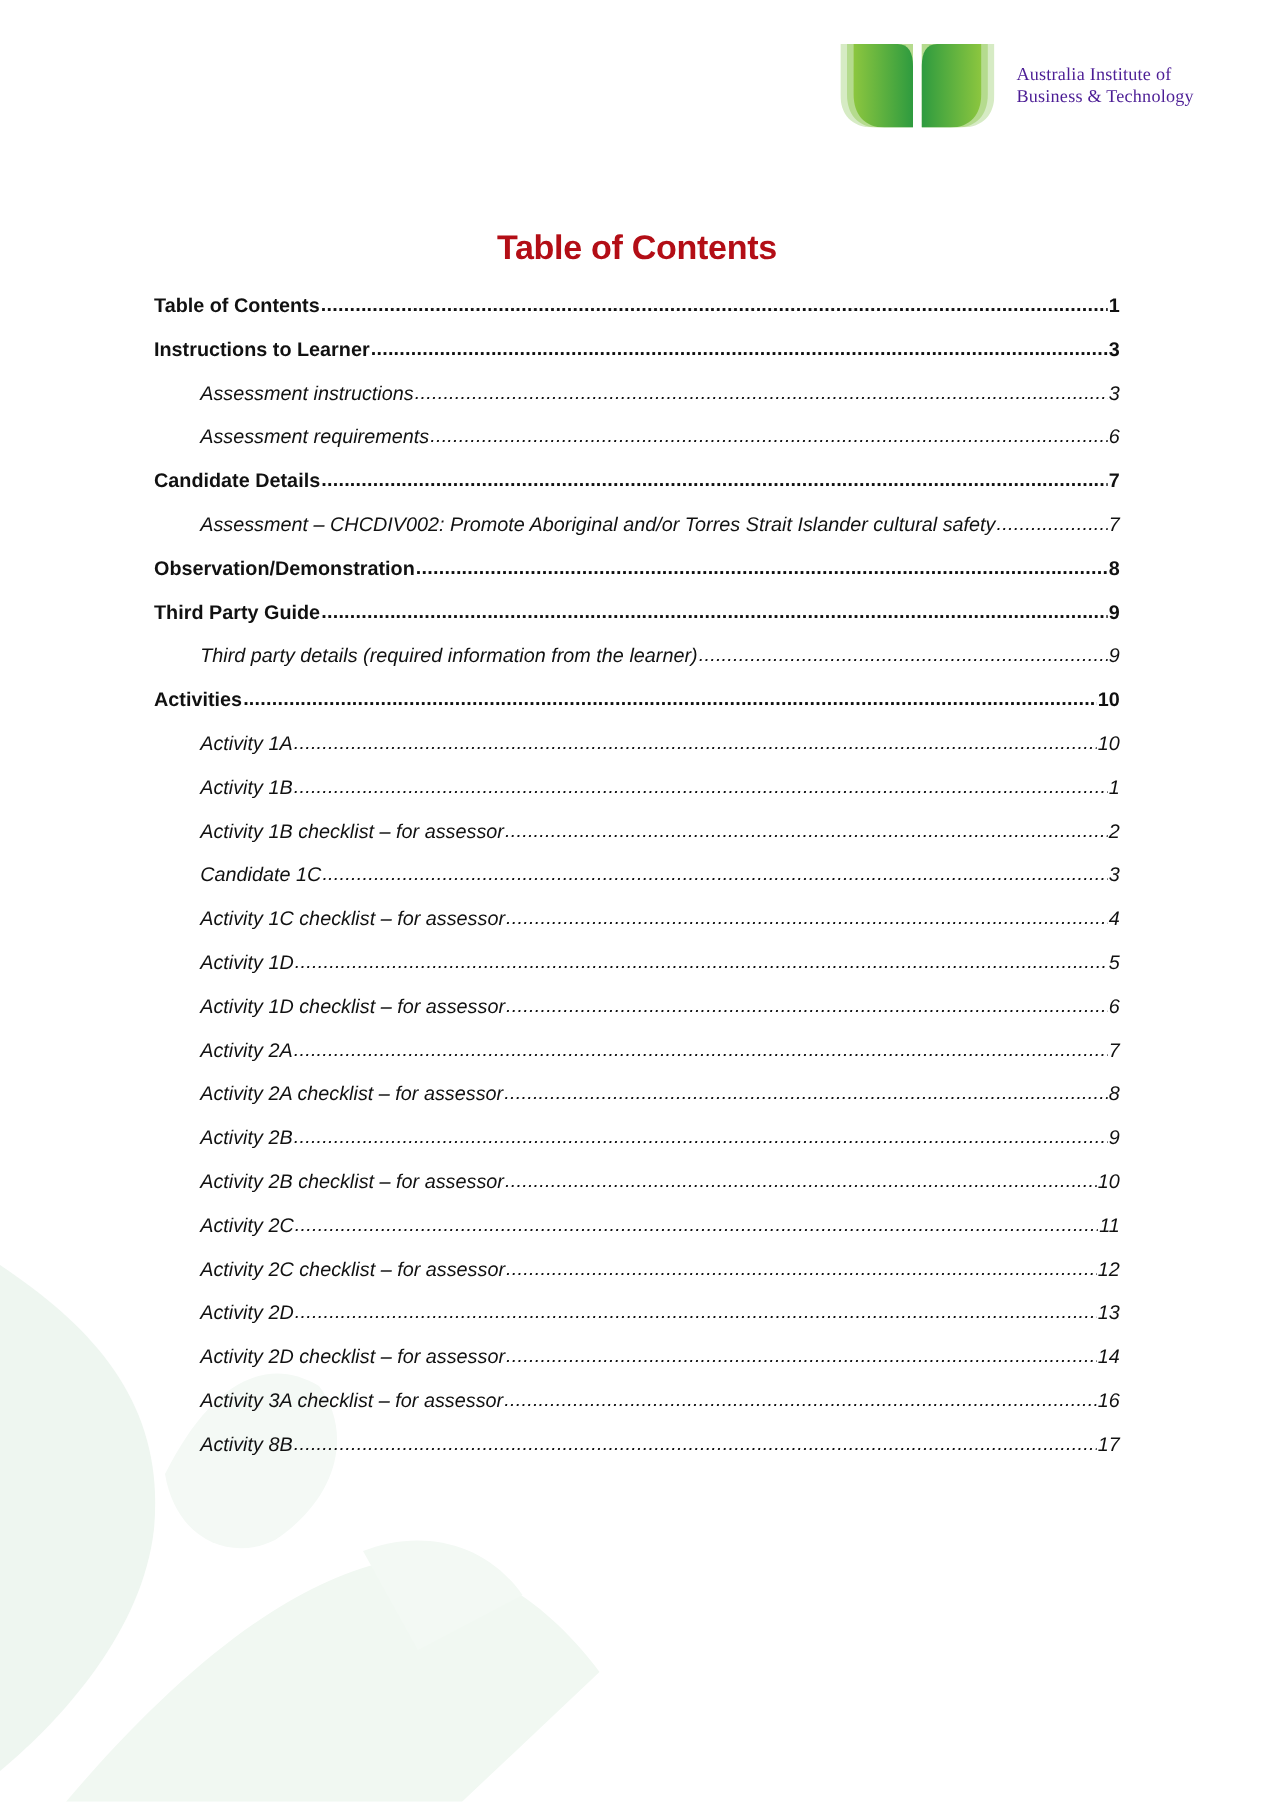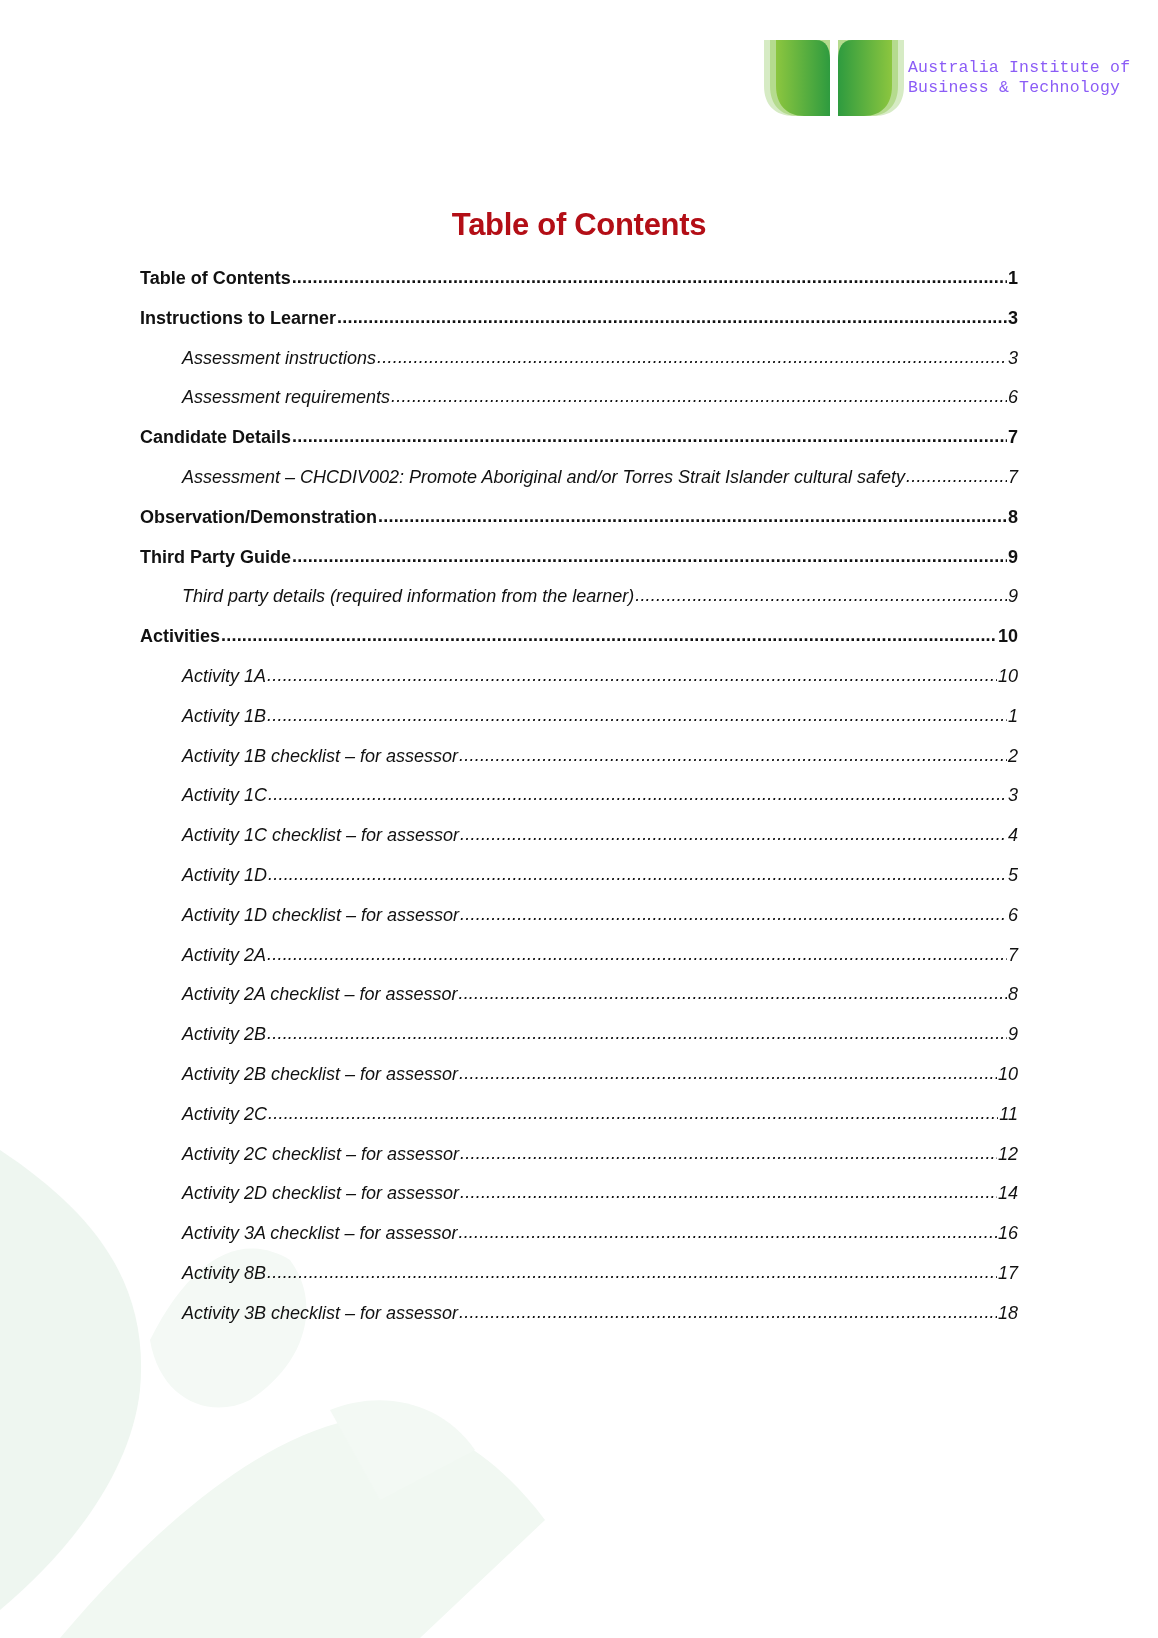--- a/index.html
+++ b/index.html
@@ -30,25 +30,25 @@
       top: 40px;
       display: flex;
       align-items: center;
       z-index: 2;
     }
     .logo-mark {
       width: 140px;
       height: 76px;
     }
     .logo-text {
-      margin-left: 4px;
-      font-family: Liberation Mono, monospace;
+      margin-left: 20px;
+      font-family: Liberation Serif, serif;
       font-size: 16.5px;
       line-height: 20px;
-      color: #8b5cf6;
+      color: #4c1d95;
       font-weight: 300;
       letter-spacing: 0.2px;
     }
     .logo-text div { white-space: nowrap; }
     .title {
       position: absolute;
       top: 186px;
       left: 0;
       width: 1158px;
       text-align: center;
@@ -200,21 +200,21 @@
       <span class="label">Activity 1B</span>
       <span class="leader"></span>
       <span class="page">1</span>
     </div>
     <div class="toc-row level-2">
       <span class="label">Activity 1B checklist – for assessor</span>
       <span class="leader"></span>
       <span class="page">2</span>
     </div>
     <div class="toc-row level-2">
-      <span class="label">Activity 1C</span>
+      <span class="label">Candidate 1C</span>
       <span class="leader"></span>
       <span class="page">3</span>
     </div>
     <div class="toc-row level-2">
       <span class="label">Activity 1C checklist – for assessor</span>
       <span class="leader"></span>
       <span class="page">4</span>
     </div>
     <div class="toc-row level-2">
       <span class="label">Activity 1D</span>
@@ -250,32 +250,32 @@
       <span class="label">Activity 2C</span>
       <span class="leader"></span>
       <span class="page">11</span>
     </div>
     <div class="toc-row level-2">
       <span class="label">Activity 2C checklist – for assessor</span>
       <span class="leader"></span>
       <span class="page">12</span>
     </div>
     <div class="toc-row level-2">
+      <span class="label">Activity 2D</span>
+      <span class="leader"></span>
+      <span class="page">13</span>
+    </div>
+    <div class="toc-row level-2">
       <span class="label">Activity 2D checklist – for assessor</span>
       <span class="leader"></span>
       <span class="page">14</span>
     </div>
     <div class="toc-row level-2">
       <span class="label">Activity 3A checklist – for assessor</span>
       <span class="leader"></span>
       <span class="page">16</span>
     </div>
     <div class="toc-row level-2">
       <span class="label">Activity 8B</span>
       <span class="leader"></span>
       <span class="page">17</span>
     </div>
-    <div class="toc-row level-2">
-      <span class="label">Activity 3B checklist – for assessor</span>
-      <span class="leader"></span>
-      <span class="page">18</span>
-    </div>
   </div>
 
 </body></html>

